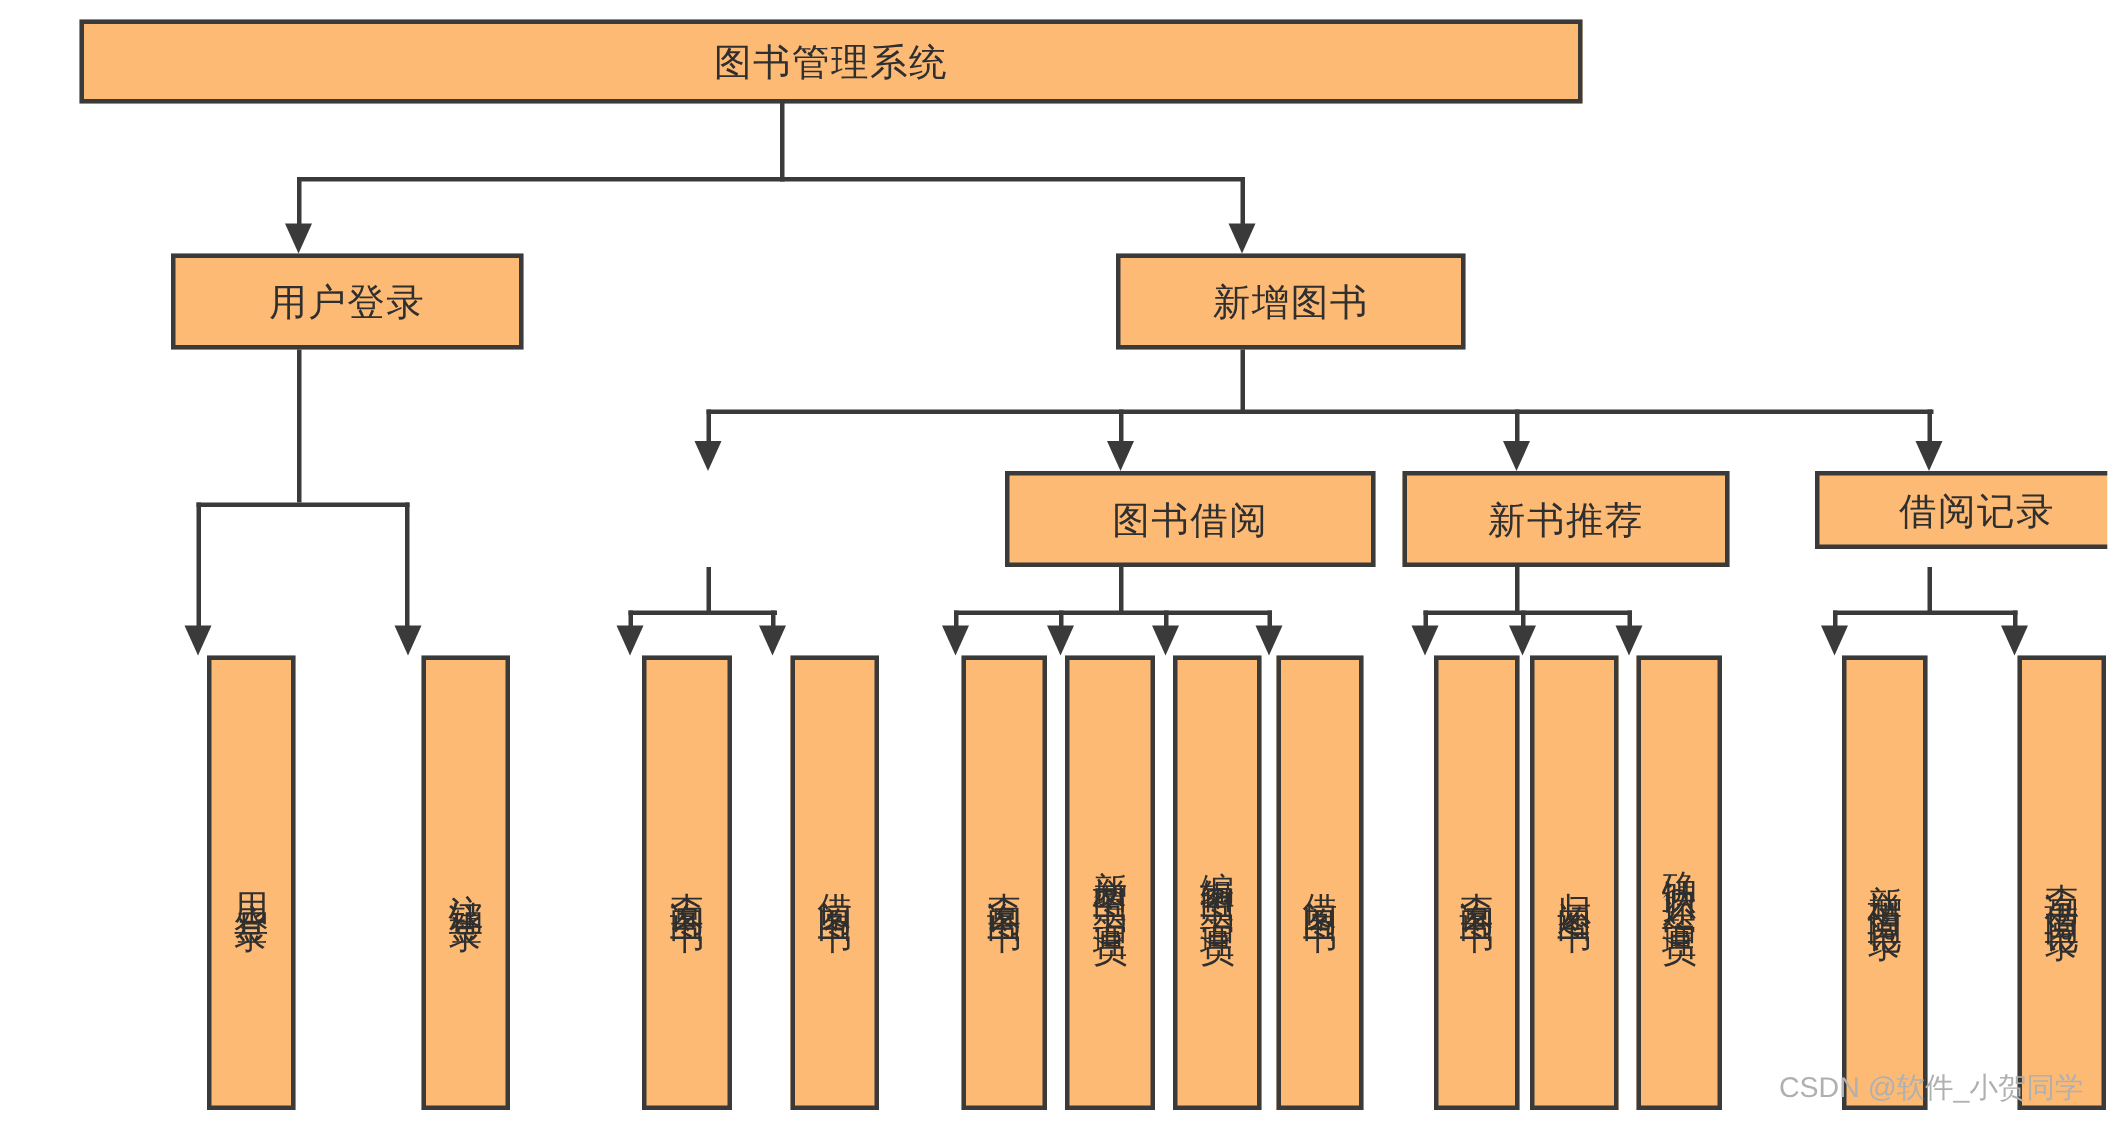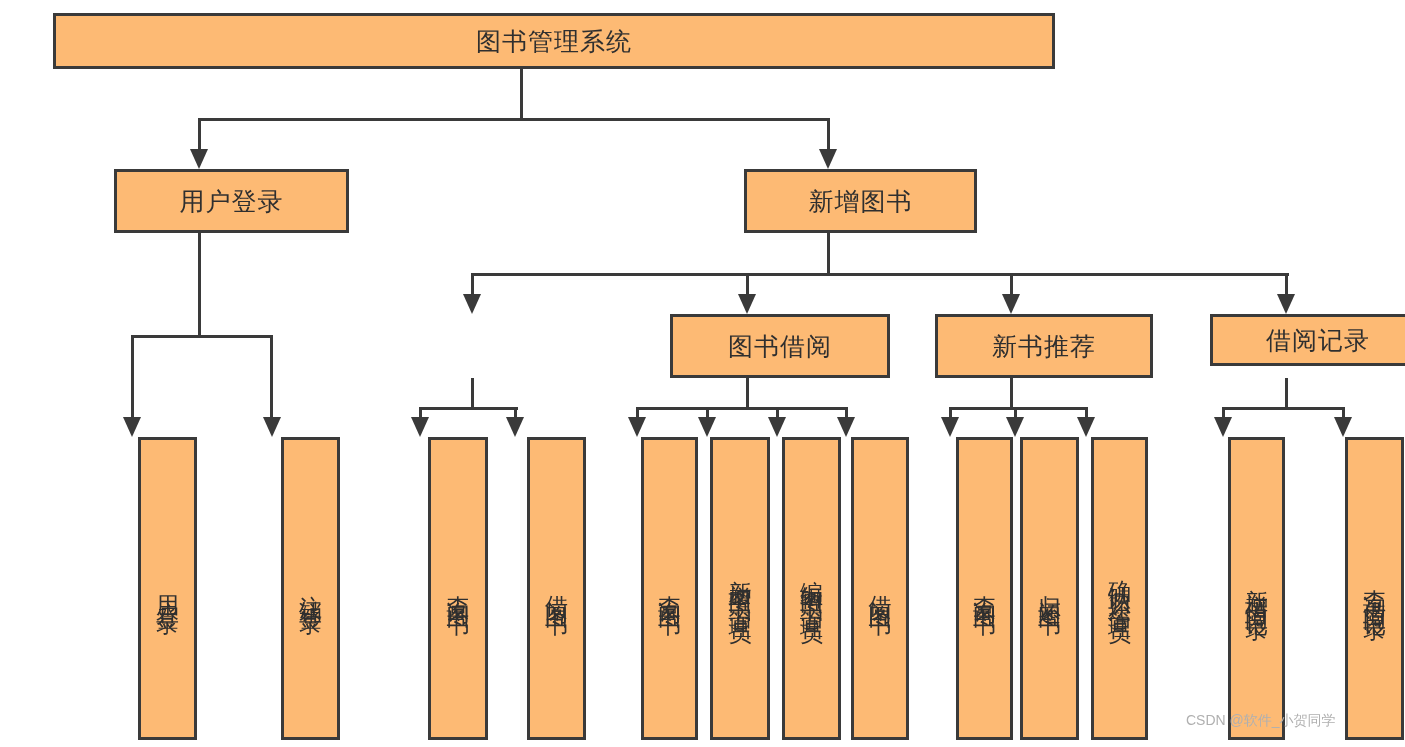--- a/index.html
+++ b/index.html
@@ -19,34 +19,34 @@
   .box.h{font-size:25px;letter-spacing:1px;white-space:nowrap;}
   .box.v{writing-mode:vertical-rl;text-orientation:mixed;font-size:23px;letter-spacing:6px;line-height:1;}
   .vline{position:absolute;width:3px;background:var(--line);}
   .hline{position:absolute;height:3px;background:var(--line);}
   .arrow{
     position:absolute;width:0;height:0;
     border-left:9px solid transparent;border-right:9px solid transparent;
     border-top:20px solid var(--line);
   }
   .watermark{
-    position:absolute;color:var(--watermark);font-size:14px;z-index:5;white-space:nowrap;
+    position:absolute;color:var(--watermark);font-size:19px;z-index:5;white-space:nowrap;
   }
 </style>
 </head>
 <body>
 
 <div class="canvas">
 
   <div class="box h" style="left:21px;top:13px;width:1002px;height:56px">图书管理系统</div>
 
   <div class="box h" style="left:82px;top:169px;width:235px;height:64px">用户登录</div>
   <div class="box h" style="left:712px;top:169px;width:233px;height:64px">新增图书</div>
 
-  <div class="box h" style="left:638px;top:314px;width:220px;height:64px">图书借阅</div>
+  <div class="box h" style="left:638px;top:314px;width:247px;height:64px">图书借阅</div>
   <div class="box h" style="left:903px;top:314px;width:218px;height:64px">新书推荐</div>
   <div class="box h" style="left:1178px;top:314px;width:216px;height:52px">借阅记录</div>
 
   <div class="box v" style="left:106px;top:437px;width:59px;height:303px">用户登录</div>
   <div class="box v" style="left:249px;top:437px;width:59px;height:303px">注销登录</div>
 
   <div class="box v" style="left:396px;top:437px;width:60px;height:303px">查询图书</div>
   <div class="box v" style="left:495px;top:437px;width:59px;height:303px">借阅图书</div>
 
   <div class="box v" style="left:609px;top:437px;width:57px;height:303px">查询图书</div>

